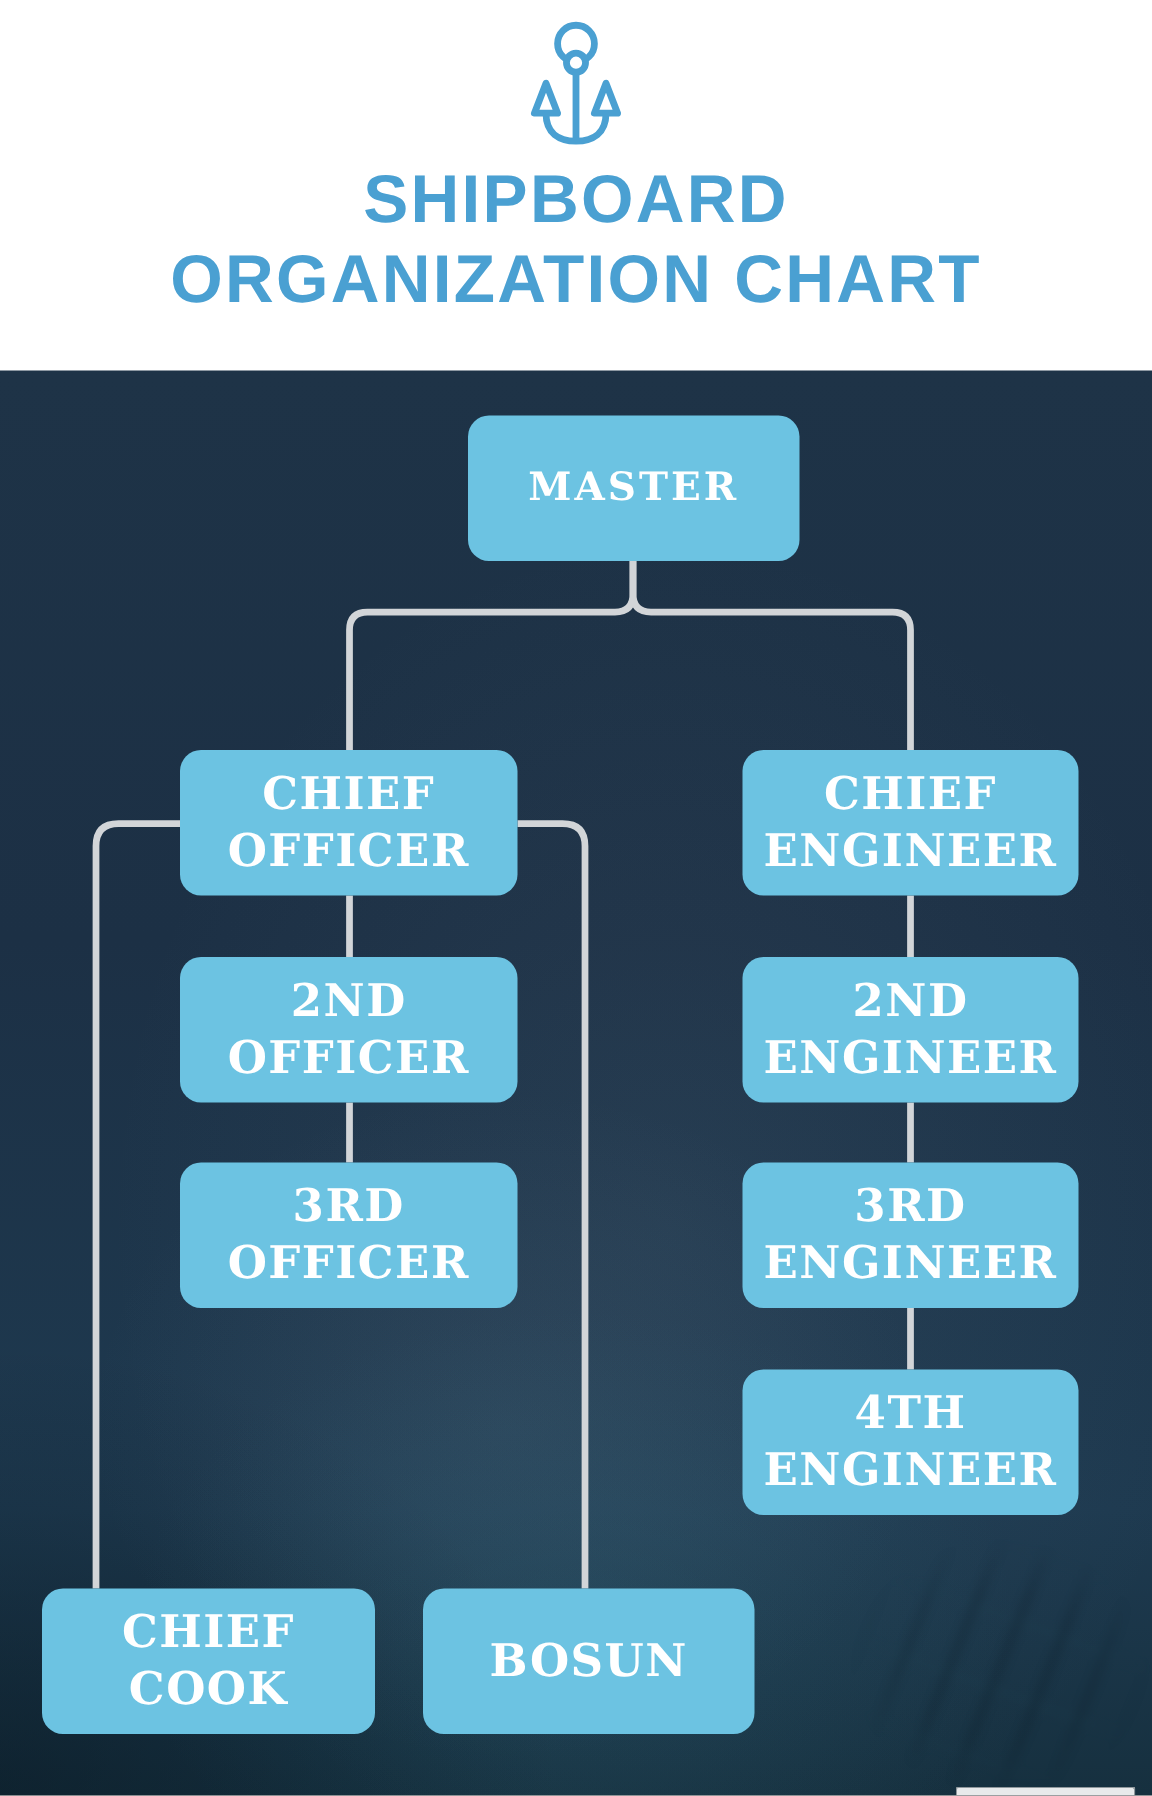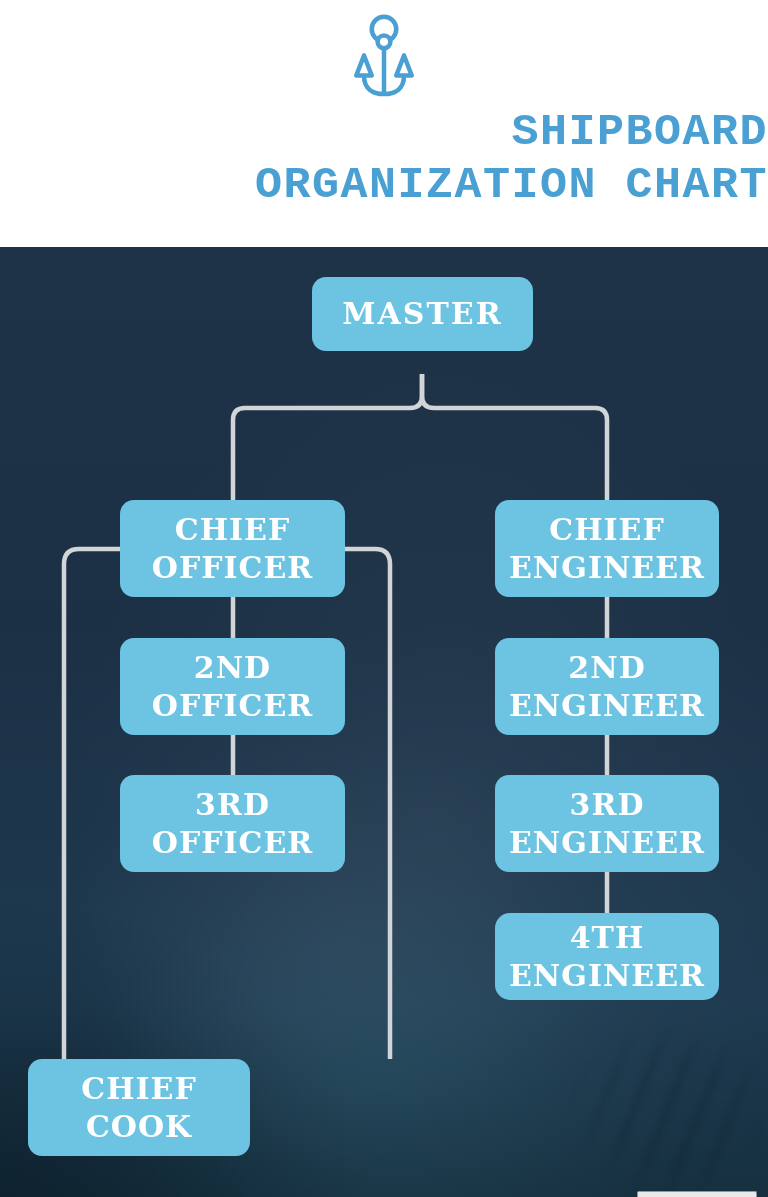--- a/index.html
+++ b/index.html
@@ -5,22 +5,22 @@
   html,body { margin:0; padding:0; background:#5a5a5a; }
   .canvas {
     position:relative; width:768px; height:1197px; overflow:hidden;
     background:#ffffff; font-family:"Liberation Sans", sans-serif;
   }
   
   .header { position:absolute; top:0; left:0; width:768px; height:247px; background:#ffffff; }
   .anchor-wrap { position:absolute; top:10px; left:50%; transform:translateX(-50%); width:90px; height:100px; }
   .page-title {
     position:absolute; top:107px; left:0; width:768px;
-    text-align:right; color:#4aa0d2; font-weight:900; font-size:45px;
-    line-height:1.17; letter-spacing:1.5px; white-space:pre-line;font-family:Liberation Mono, monospace;
+    text-align:center; color:#4aa0d2; font-weight:900; font-size:45px;
+    line-height:1.17; letter-spacing:1.5px; white-space:pre-line;
   }
   
   .chart-bg {
     position:absolute; left:0; top:247px; width:768px; height:950px;
     background:
       radial-gradient(420px 300px at 50% 88%, rgba(45,110,130,0.20), transparent 70%),
       radial-gradient(520px 640px at 58% 60%, rgba(125,145,162,0.10), transparent 72%),
       radial-gradient(400px 320px at 44% 74%, rgba(130,150,168,0.10), transparent 70%),
       radial-gradient(500px 400px at 0% 100%, rgba(5,18,28,0.45), transparent 75%),
       linear-gradient(180deg, #1e3347 0%, #1c3045 40%, #1e3a50 80%, #16303f 100%);
@@ -35,28 +35,28 @@
             mask-image: radial-gradient(closest-side at 78% 80%, #000 55%, transparent 100%);
   }
   .connectors { position:absolute; left:0; top:0; width:768px; height:1197px; }
   
   .node {
     position:absolute; background:#6cc3e2; border-radius:14px;
     color:#ffffff; font-family:"DejaVu Serif", serif; font-weight:700;
     display:flex; align-items:center; justify-content:center; text-align:center;
     font-size:30px; line-height:1.25; letter-spacing:1px; white-space:pre-line;
   }
-  .pos-master         { left:312px; top:277px;  width:221px; height:74px; font-size:30px; letter-spacing:2px; }
+  .pos-master         { left:312px; top:277px;  width:221px; height:97px; font-size:26px; letter-spacing:2px; }
   .pos-chief-officer  { left:120px; top:500px;  width:225px; height:97px; }
   .pos-chief-engineer { left:495px; top:500px;  width:224px; height:97px; }
   .pos-2nd-officer    { left:120px; top:638px;  width:225px; height:97px; }
   .pos-2nd-engineer   { left:495px; top:638px;  width:224px; height:97px; }
   .pos-3rd-officer    { left:120px; top:775px;  width:225px; height:97px; }
   .pos-3rd-engineer   { left:495px; top:775px;  width:224px; height:97px; }
-  .pos-4th-engineer   { left:495px; top:913px;  width:224px; height:87px;border-radius:15px; }
+  .pos-4th-engineer   { left:495px; top:913px;  width:224px; height:97px; }
   .pos-chief-cook     { left:28px;  top:1059px; width:222px; height:97px; }
   .pos-bosun          { left:282px; top:1059px; width:221px; height:97px; }
   
   .bottom-strip {
     position:absolute; left:637px; top:1191px; width:120px; height:6px;
     background:#e8eaeb; border:1px solid #8f979c; border-bottom:none;
     border-radius:2px 2px 0 0; box-sizing:border-box;
   }
 </style>
 </head>
@@ -107,16 +107,17 @@
   <div class="node pos-2nd-engineer">2ND
 ENGINEER</div>
   <div class="node pos-3rd-officer">3RD
 OFFICER</div>
   <div class="node pos-3rd-engineer">3RD
 ENGINEER</div>
   <div class="node pos-4th-engineer">4TH
 ENGINEER</div>
   <div class="node pos-chief-cook">CHIEF
 COOK</div>
+  <div class="node pos-bosun">BOSUN</div>
 
   <div class="bottom-strip"></div>
 
 </div>
 
 </body></html>

